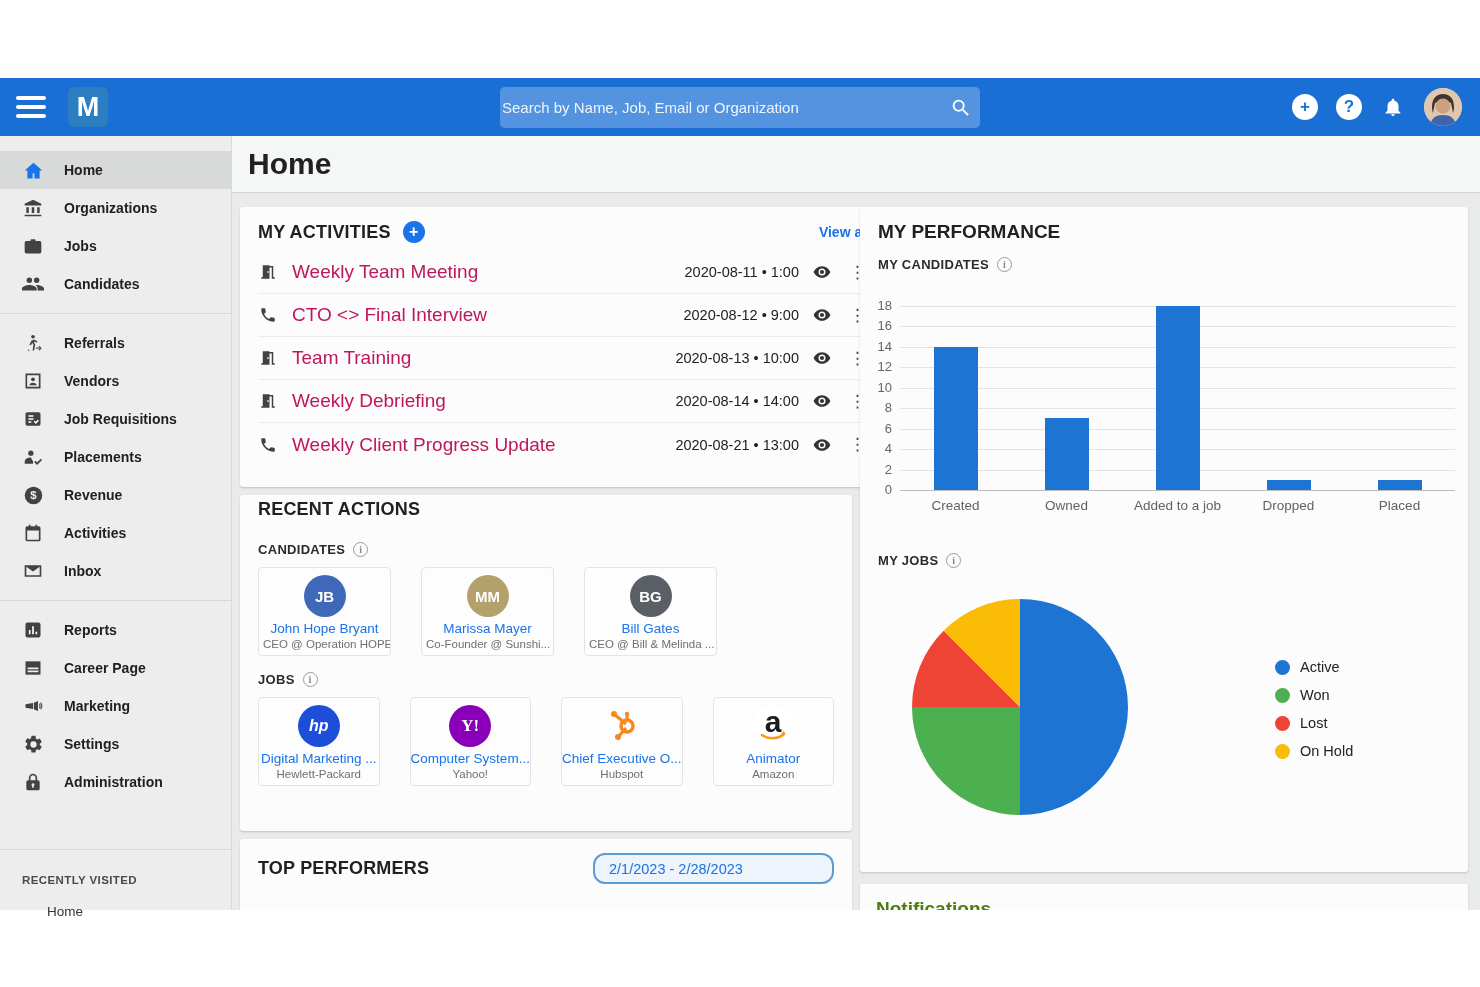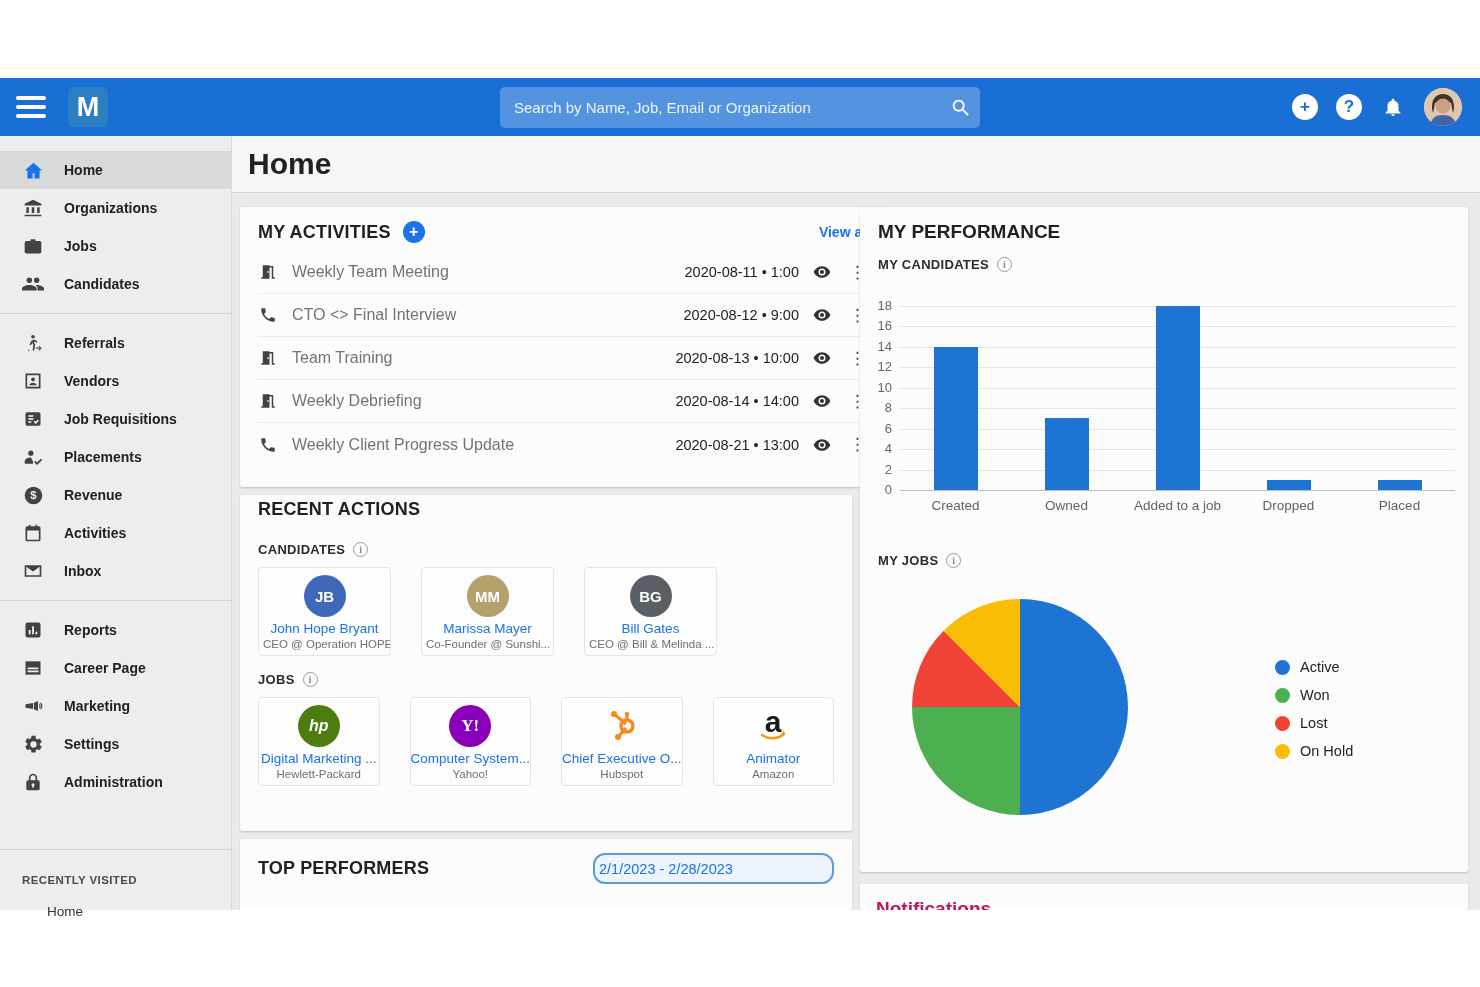--- a/index.html
+++ b/index.html
@@ -5,21 +5,21 @@
   * { margin:0; padding:0; box-sizing:border-box; }
   body { background:#ffffff; font-family:"Liberation Sans", sans-serif; }
   .screen { position:relative; width:1480px; height:987px; background:#ffffff; overflow:hidden; }
 
   
   .topbar { position:absolute; left:0; top:78px; width:1480px; height:58px; background:#1a6fd5; display:flex; align-items:center; }
   .hamburger { width:30px; height:22px; margin-left:16px; display:flex; flex-direction:column; justify-content:space-between; cursor:pointer; }
   .hamburger span { display:block; height:4px; background:#fff; border-radius:2px; }
   .logo-tile { width:40px; height:40px; margin-left:22px; background:#2b7ec2; border-radius:6px; color:#fff; font-size:27px; font-weight:bold; display:flex; align-items:center; justify-content:center; }
   .search-wrap { position:absolute; left:500px; top:9px; width:480px; height:41px; background:rgba(255,255,255,0.25); border-radius:5px; display:flex; align-items:center; }
-  .search-wrap input { flex:1; background:transparent; border:none; outline:none; color:#fff; font-size:15px; padding:0 14px; font-family:"Liberation Sans", sans-serif; }
+  .search-wrap input { flex:1; background:transparent; border:none; outline:none; color:#fff; font-size:15px; padding:0 2px; font-family:"Liberation Sans", sans-serif; }
   .search-wrap input::placeholder { color:rgba(255,255,255,0.9); }
   .search-icon { width:38px; display:flex; justify-content:center; }
   .topbar-right { position:absolute; right:18px; top:0; height:58px; display:flex; align-items:center; gap:18px; }
   .round-btn { width:26px; height:26px; background:#fff; border-radius:50%; color:#1a6fd5; font-weight:bold; font-size:17px; display:flex; align-items:center; justify-content:center; cursor:pointer; }
   .bell { width:26px; display:flex; justify-content:center; cursor:pointer; }
   .avatar { width:38px; height:38px; border-radius:50%; background:#e7d3bf; overflow:hidden; cursor:pointer; }
 
   
   .sidebar { position:absolute; left:0; top:136px; width:232px; height:774px; background:#ededed; border-right:1px solid #d9d9d9; padding-top:15px; }
   .side-item { height:38px; display:flex; align-items:center; padding-left:22px; cursor:pointer; }
@@ -47,61 +47,61 @@
   .info-icon { width:15px; height:15px; border:1px solid #9a9a9a; border-radius:50%; color:#8a8a8a; font-size:10px; font-family:"Liberation Serif", serif; display:inline-flex; align-items:center; justify-content:center; cursor:pointer; }
 
   
   .act-header { display:flex; align-items:center; }
   .plus-badge { width:22px; height:22px; background:#1a73e8; border-radius:50%; color:#fff; font-size:16px; font-weight:bold; display:flex; align-items:center; justify-content:center; margin-left:12px; cursor:pointer; }
   .view-all { margin-left:auto; color:#1a73e8; font-size:14px; font-weight:bold; cursor:pointer; }
   .act-rows { margin-top:8px; }
   .act-row { height:43px; display:flex; align-items:center; border-bottom:1px solid #ececec; }
   .act-row:last-child { border-bottom:none; }
   .act-row .aicon { width:20px; display:flex; justify-content:center; }
-  .act-title { margin-left:14px; font-size:16px; color:#737373; }
+  .act-title { margin-left:14px; font-size:19px; color:#be185d; }
   .act-right { margin-left:auto; display:flex; align-items:center; gap:13px; }
   .act-date { font-size:14.5px; color:#222; }
   .kebab { font-size:17px; color:#444; line-height:1; cursor:pointer; padding:0 4px; }
   .eye-btn { display:flex; cursor:pointer; }
 
   
   .mini-cards { display:flex; gap:30px; margin-top:10px; }
   .mini-card { width:133px; height:89px; background:#fdfdfe; border:1px solid #e4e4e4; border-radius:4px; text-align:center; padding-top:7px; cursor:pointer; overflow:hidden; }
   .mini-avatar { width:42px; height:42px; border-radius:50%; margin:0 auto; color:#fff; font-size:15px; font-weight:bold; display:flex; align-items:center; justify-content:center; }
   .mini-logo { width:42px; height:42px; border-radius:50%; margin:0 auto; display:flex; align-items:center; justify-content:center; }
   .mini-name { margin-top:4px; font-size:13.5px; color:#1a73e8; white-space:nowrap; overflow:hidden; }
   .mini-sub { margin-top:2px; font-size:11.5px; color:#6f6f6f; white-space:nowrap; overflow:hidden; padding:0 4px; }
   .c0 .mini-avatar { background:#3f68b8; } .c1 .mini-avatar { background:#b3a06b; }
   .c2 .mini-avatar { background:#8c8c94; } .c3 .mini-avatar { background:#5a5f66; }
-  .logo-hp { background:#4d7c0f; color:#fff; font-style:italic; font-weight:bold; font-size:16px; }
+  .logo-hp { background:#1d4ed8; color:#fff; font-style:italic; font-weight:bold; font-size:16px; }
   .logo-yahoo { background:#8a00b8; color:#fff; font-family:"Liberation Serif", serif; font-weight:bold; font-size:17px; }
   .logo-amazon { background:#fff; }
 
   
   .performers-head { display:flex; align-items:center; }
-  .date-range { margin-left:auto; margin-right:0; width:241px; height:31px; border:2px solid #5b9bd8; border-radius:12px; background:#eef4fb; color:#1a73e8; font-size:14.5px; display:flex; align-items:center; padding-left:4px; cursor:pointer; }
+  .date-range { margin-left:auto; margin-right:0; width:241px; height:31px; border:2px solid #5b9bd8; border-radius:12px; background:#eef4fb; color:#1a73e8; font-size:14.5px; display:flex; align-items:center; padding-left:14px; cursor:pointer; }
 
   
   .perf-title { font-size:19px; font-weight:bold; color:#212121; }
   .perf-sub1 { position:absolute; left:18px; top:50px; }
   .bar-chart { position:absolute; left:40px; top:99px; width:555px; height:184px; }
   .gridline { position:absolute; left:0; width:100%; height:1px; background:#e4e4e4; }
   .gridline.base { background:#bdbdbd; }
   .ytick { position:absolute; width:26px; text-align:right; font-size:13px; color:#666; }
   .bar { position:absolute; bottom:0; width:44px; background:#1e74d2; }
   .bar-xaxis { position:absolute; left:40px; top:291px; width:555px; display:flex; }
   .bar-xaxis div { width:111px; text-align:center; font-size:13.5px; color:#5f6368; }
   .perf-sub2 { position:absolute; left:18px; top:346px; }
   .pie { position:absolute; left:52px; top:392px; width:216px; height:216px; border-radius:50%; }
   .legend { position:absolute; left:415px; top:446px; }
   .legend-item { display:flex; align-items:center; gap:10px; height:28px; }
   .legend-dot { width:15px; height:15px; border-radius:50%; }
   .legend-label { font-size:14.5px; color:#222; }
 
-  .notif-title { font-size:19px; font-weight:bold; color:#be185d; }
+  .notif-title { font-size:19px; font-weight:bold; color:#4d7c0f; }
 
   svg { display:block; }
 </style>
 </head>
 <body>
 
 <div class="screen">
 
   <div class="topbar">
     <div class="hamburger">

